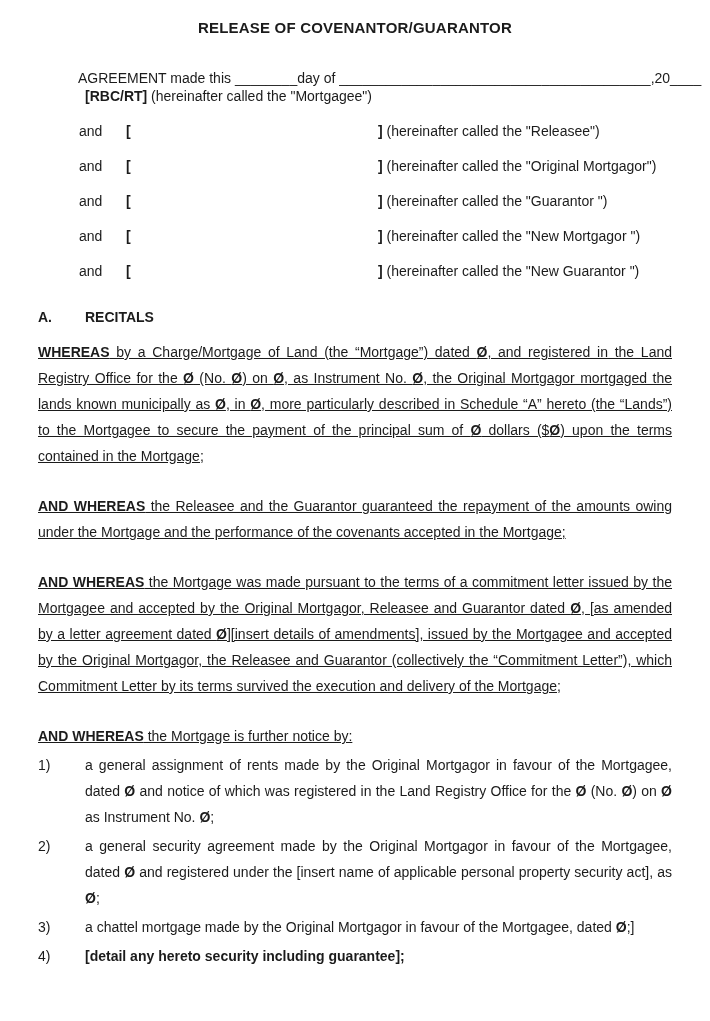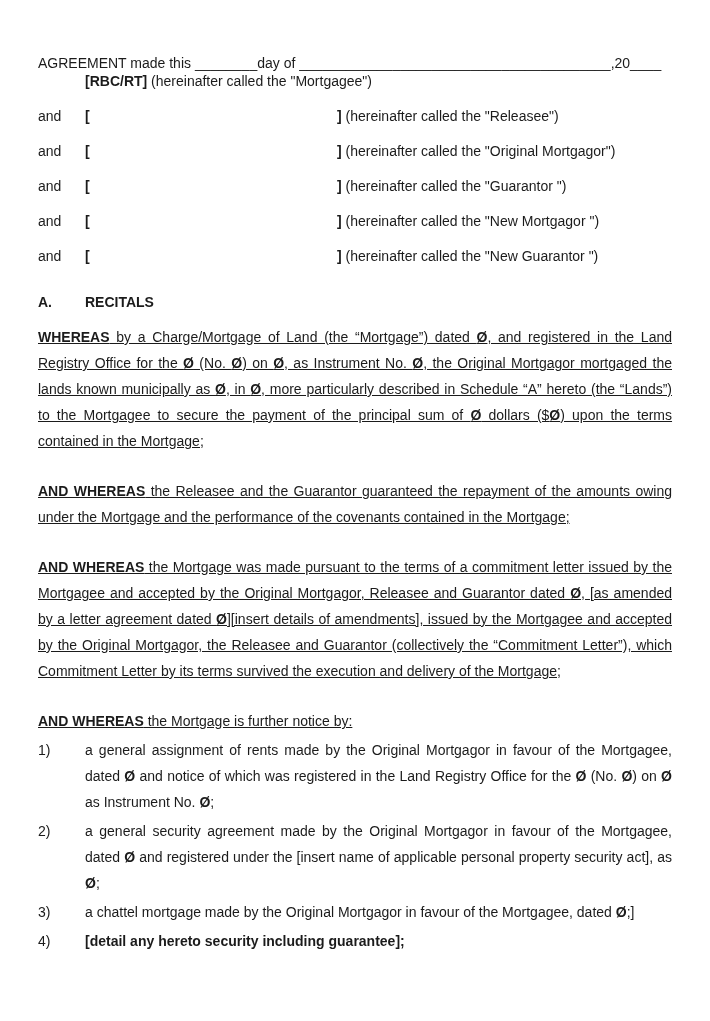--- a/index.html
+++ b/index.html
@@ -17,40 +17,41 @@
     position: relative;
   }
   .b { font-weight: 700; }
   .doc-title {
     text-align: center;
     font-weight: 700;
     font-size: 15px;
     letter-spacing: 0.2px;
     line-height: 15px;
   }
-  .agreement { margin-top: 33px; line-height: 20px; white-space: nowrap; }
+  .agreement { margin-top: 33px; line-height: 20px; white-space: nowrap; margin-left: 40px; }
   .mortgagee-line { margin-left: 47px; line-height: 16px; }
-  .party-row { position: relative; margin-top: 19px; height: 16px; line-height: 16px; }
+  .party-row { position: relative; margin-top: 19px; height: 16px; line-height: 16px; margin-left: 41px; }
   .party-conj { position: absolute; left: 0; }
   .party-open { position: absolute; left: 47px; font-weight: 700; }
   .party-close-group { position: absolute; left: 299px; white-space: nowrap; }
   .party-close { font-weight: 700; }
   .recitals-heading { margin-top: 30px; position: relative; padding-left: 47px; font-weight: 700; line-height: 16px; height: 16px; }
   .rh-letter { position: absolute; left: 0; }
   .para { margin-top: 24px; line-height: 26px; text-align: justify; text-decoration: underline; }
   .para.first { margin-top: 14px; }
   .olist { margin-top: 0; }
   .li { position: relative; padding-left: 47px; line-height: 26px; text-align: justify; margin-top: 3px; }
   .li-num { position: absolute; left: 0; top: 0; }
 </style>
 </head>
 <body>
 
 <div class="page">
 
+  <div class="doc-title">RELEASE OF COVENANTOR/GUARANTOR</div>
 
   <div class="agreement">
     <div>AGREEMENT made this ________day of ________________________________________,20____</div>
   </div>
 
   <div class="mortgagee-line"><span class="b">[RBC/RT]</span><span> (hereinafter called the "Mortgagee")</span></div>
 
   <div class="party-row">
     <span class="party-conj">and</span>
     <span class="party-open">[</span>
@@ -80,21 +81,21 @@
     <span class="party-open">[</span>
     <span class="party-close-group"><span class="party-close">]</span><span> (hereinafter called the "New Guarantor ")</span></span>
   </div>
 
   <div class="recitals-heading">
     <span class="rh-letter">A.</span>
     <span class="rh-title">RECITALS</span>
   </div>
 
   <div class="para first"><span class="b">WHEREAS</span><span> by a Charge/Mortgage of Land (the “Mortgage”) dated </span><span class="b">Ø</span><span>, and registered in the Land Registry Office for the </span><span class="b">Ø</span><span> (No. </span><span class="b">Ø</span><span>) on </span><span class="b">Ø</span><span>, as Instrument No. </span><span class="b">Ø</span><span>, the Original Mortgagor mortgaged the lands known municipally as </span><span class="b">Ø</span><span>, in </span><span class="b">Ø</span><span>, more particularly described in Schedule “A” hereto (the “Lands”) to the Mortgagee to secure the payment of the principal sum of </span><span class="b">Ø</span><span> dollars ($</span><span class="b">Ø</span><span>) upon the terms contained in the Mortgage;</span></div>
-  <div class="para"><span class="b">AND WHEREAS</span><span> the Releasee and the Guarantor guaranteed the repayment of the amounts owing under the Mortgage and the performance of the covenants contained in the Mortgage;</span></div>
+  <div class="para"><span class="b">AND WHEREAS</span><span> the Releasee and the Guarantor guaranteed the repayment of the amounts owing under the Mortgage and the performance of the covenants accepted in the Mortgage;</span></div>
   <div class="para"><span class="b">AND WHEREAS</span><span> the Mortgage was made pursuant to the terms of a commitment letter issued by the Mortgagee and accepted by the Original Mortgagor, Releasee and Guarantor dated </span><span class="b">Ø</span><span>, [as amended by a letter agreement dated </span><span class="b">Ø</span><span>][insert details of amendments], issued by the Mortgagee and accepted by the Original Mortgagor, the Releasee and Guarantor (collectively the “Commitment Letter”), which Commitment Letter by its terms survived the execution and delivery of the Mortgage;</span></div>
   <div class="para"><span class="b">AND WHEREAS</span><span> the Mortgage is further notice by:</span></div>
 
   <div class="olist">
     <div class="li">
       <span class="li-num">1)</span>
       <span class="li-text"><span>a general assignment of rents made by the Original Mortgagor in favour of the Mortgagee, dated </span><span class="b">Ø</span><span> and notice of which was registered in the Land Registry Office for the </span><span class="b">Ø</span><span> (No. </span><span class="b">Ø</span><span>) on </span><span class="b">Ø</span><span> as Instrument No. </span><span class="b">Ø</span><span>;</span></span>
     </div>
     <div class="li">
       <span class="li-num">2)</span>

